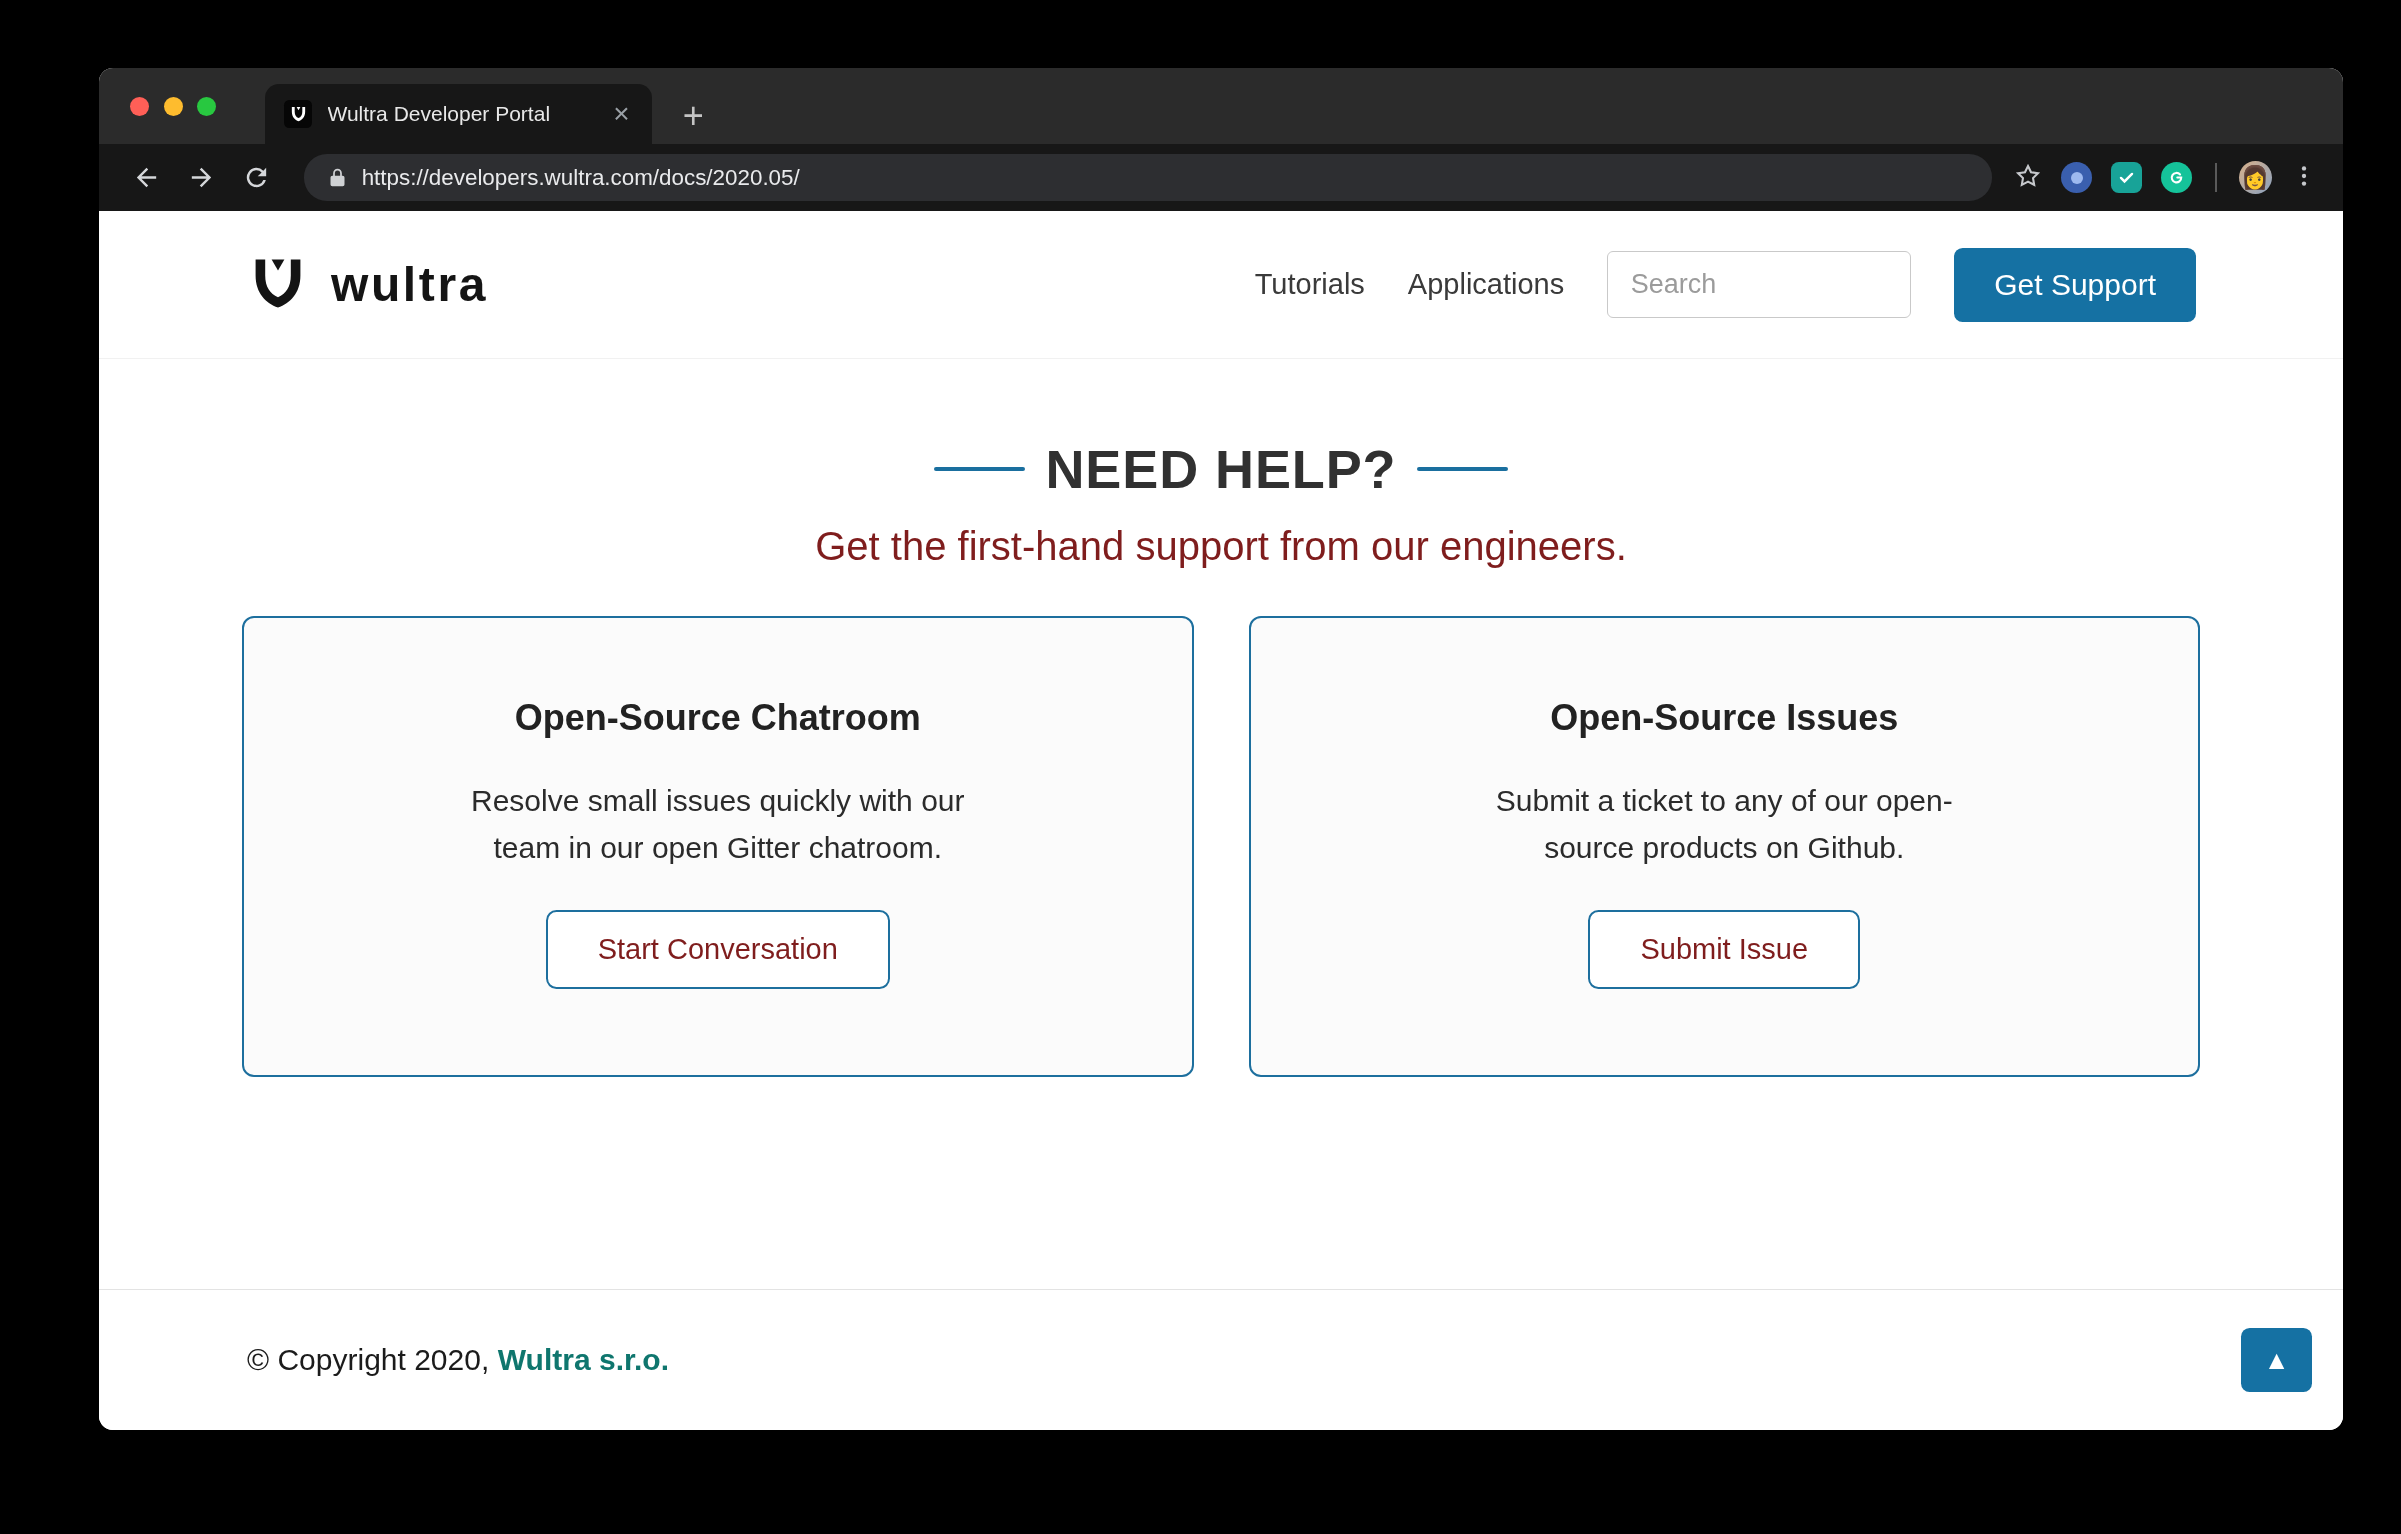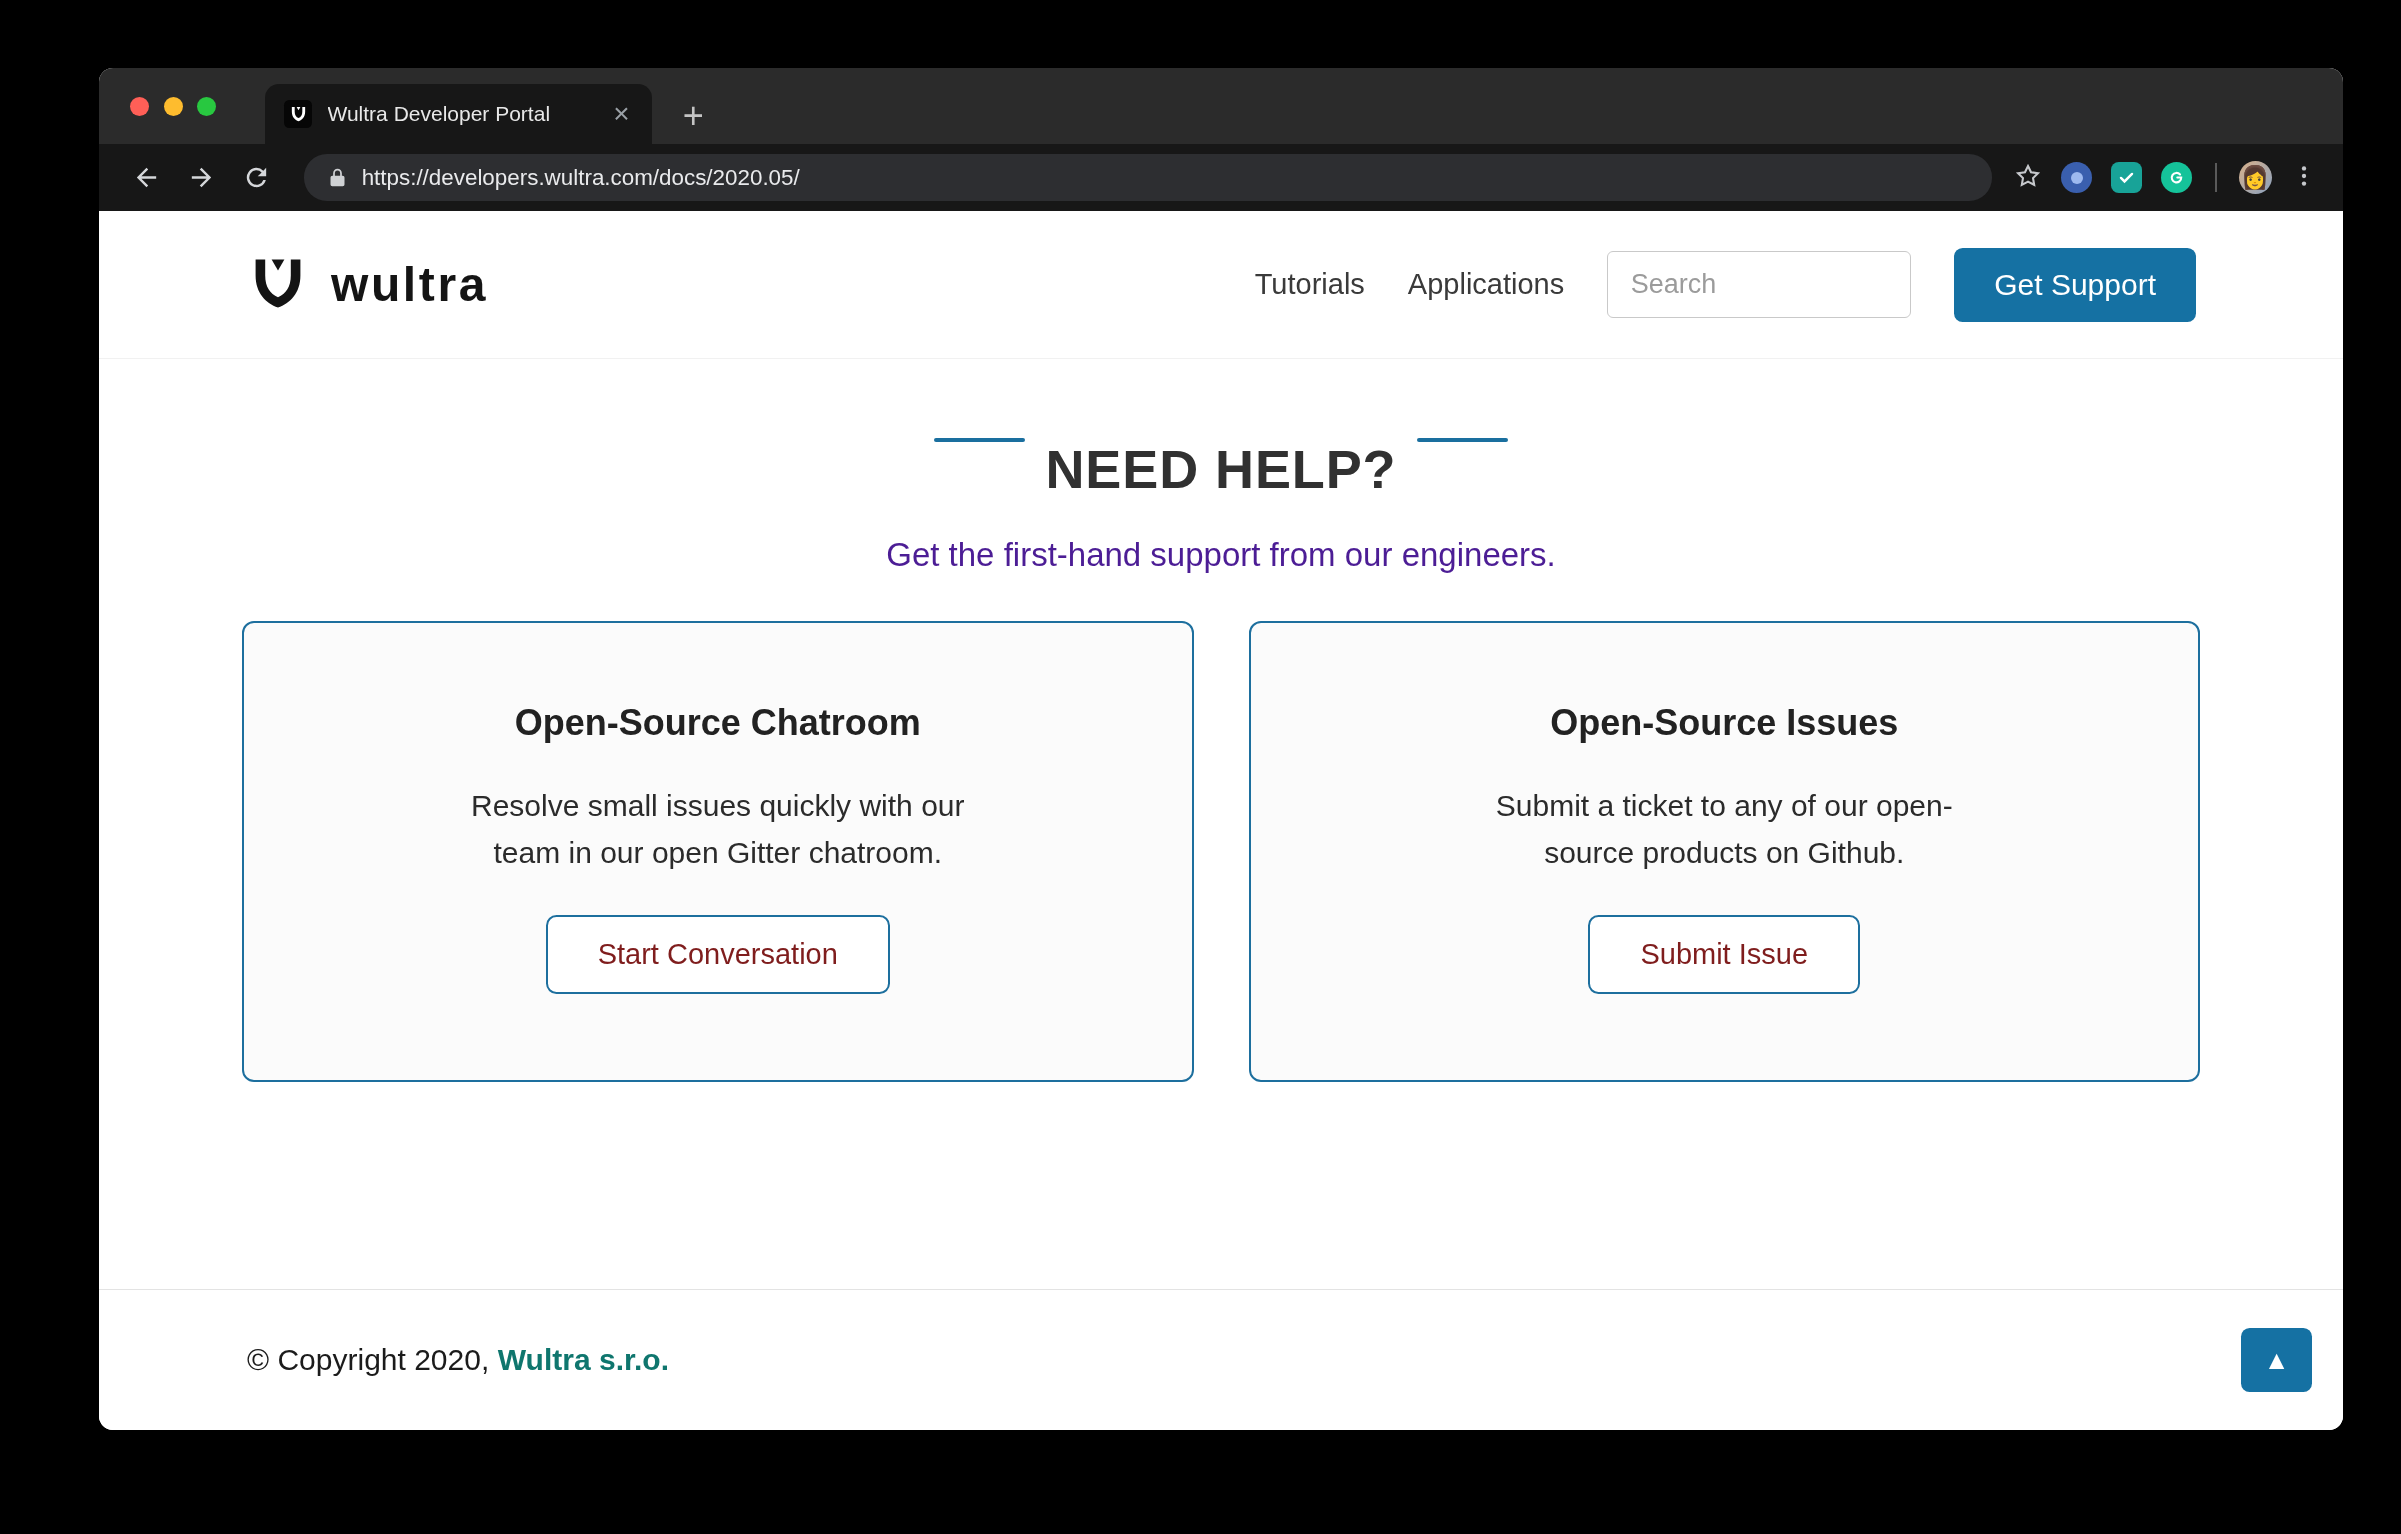--- a/index.html
+++ b/index.html
@@ -99,24 +99,24 @@
   .search-input::placeholder { color: #9b9b9b; }
   .get-support {
     height: 74px; padding: 0 40px; background: #1571a3; color: #fff;
     font-size: 30px; border: none; border-radius: 8.6px;
     font-family: "Liberation Sans", sans-serif; cursor: pointer;
   }
 
   
   .main { flex: 1; background: #fff; }
   .hero { padding-top: 79px; text-align: center; }
-  .hero-title-row { display: flex; align-items: flex-start; justify-content: center; gap: 20px; }
+  .hero-title-row { display: flex; align-items: center; justify-content: center; gap: 20px; }
   .hero-line { width: 91px; height: 4.3px; background: #1a6f9f; border-radius: 2.6px; }
   .hero-title { font-size: 54px; font-weight: bold; color: #313131; letter-spacing: 0.9px; margin: 0; }
-  .hero-sub { margin-top: 36px; font-size: 33px; color: #4c1d95; }
+  .hero-sub { margin-top: 24px; font-size: 40px; color: #7f1d1d; }
 
   .cards { display: flex; gap: 55px; padding: 0 143px; margin-top: 47px; }
   .card {
     flex: 1; height: 461px; box-sizing: border-box;
     border: 2.6px solid #1d6f9e; border-radius: 12px; background: #fbfbfb;
     display: flex; flex-direction: column; align-items: center;
     padding: 79px 48px 0; text-align: center;
   }
   .card-title { font-size: 36px; font-weight: bold; color: #222; }
   .card-body { margin-top: 38px; font-size: 30px; line-height: 1.58; color: #2b2b2b; max-width: 501px; }

